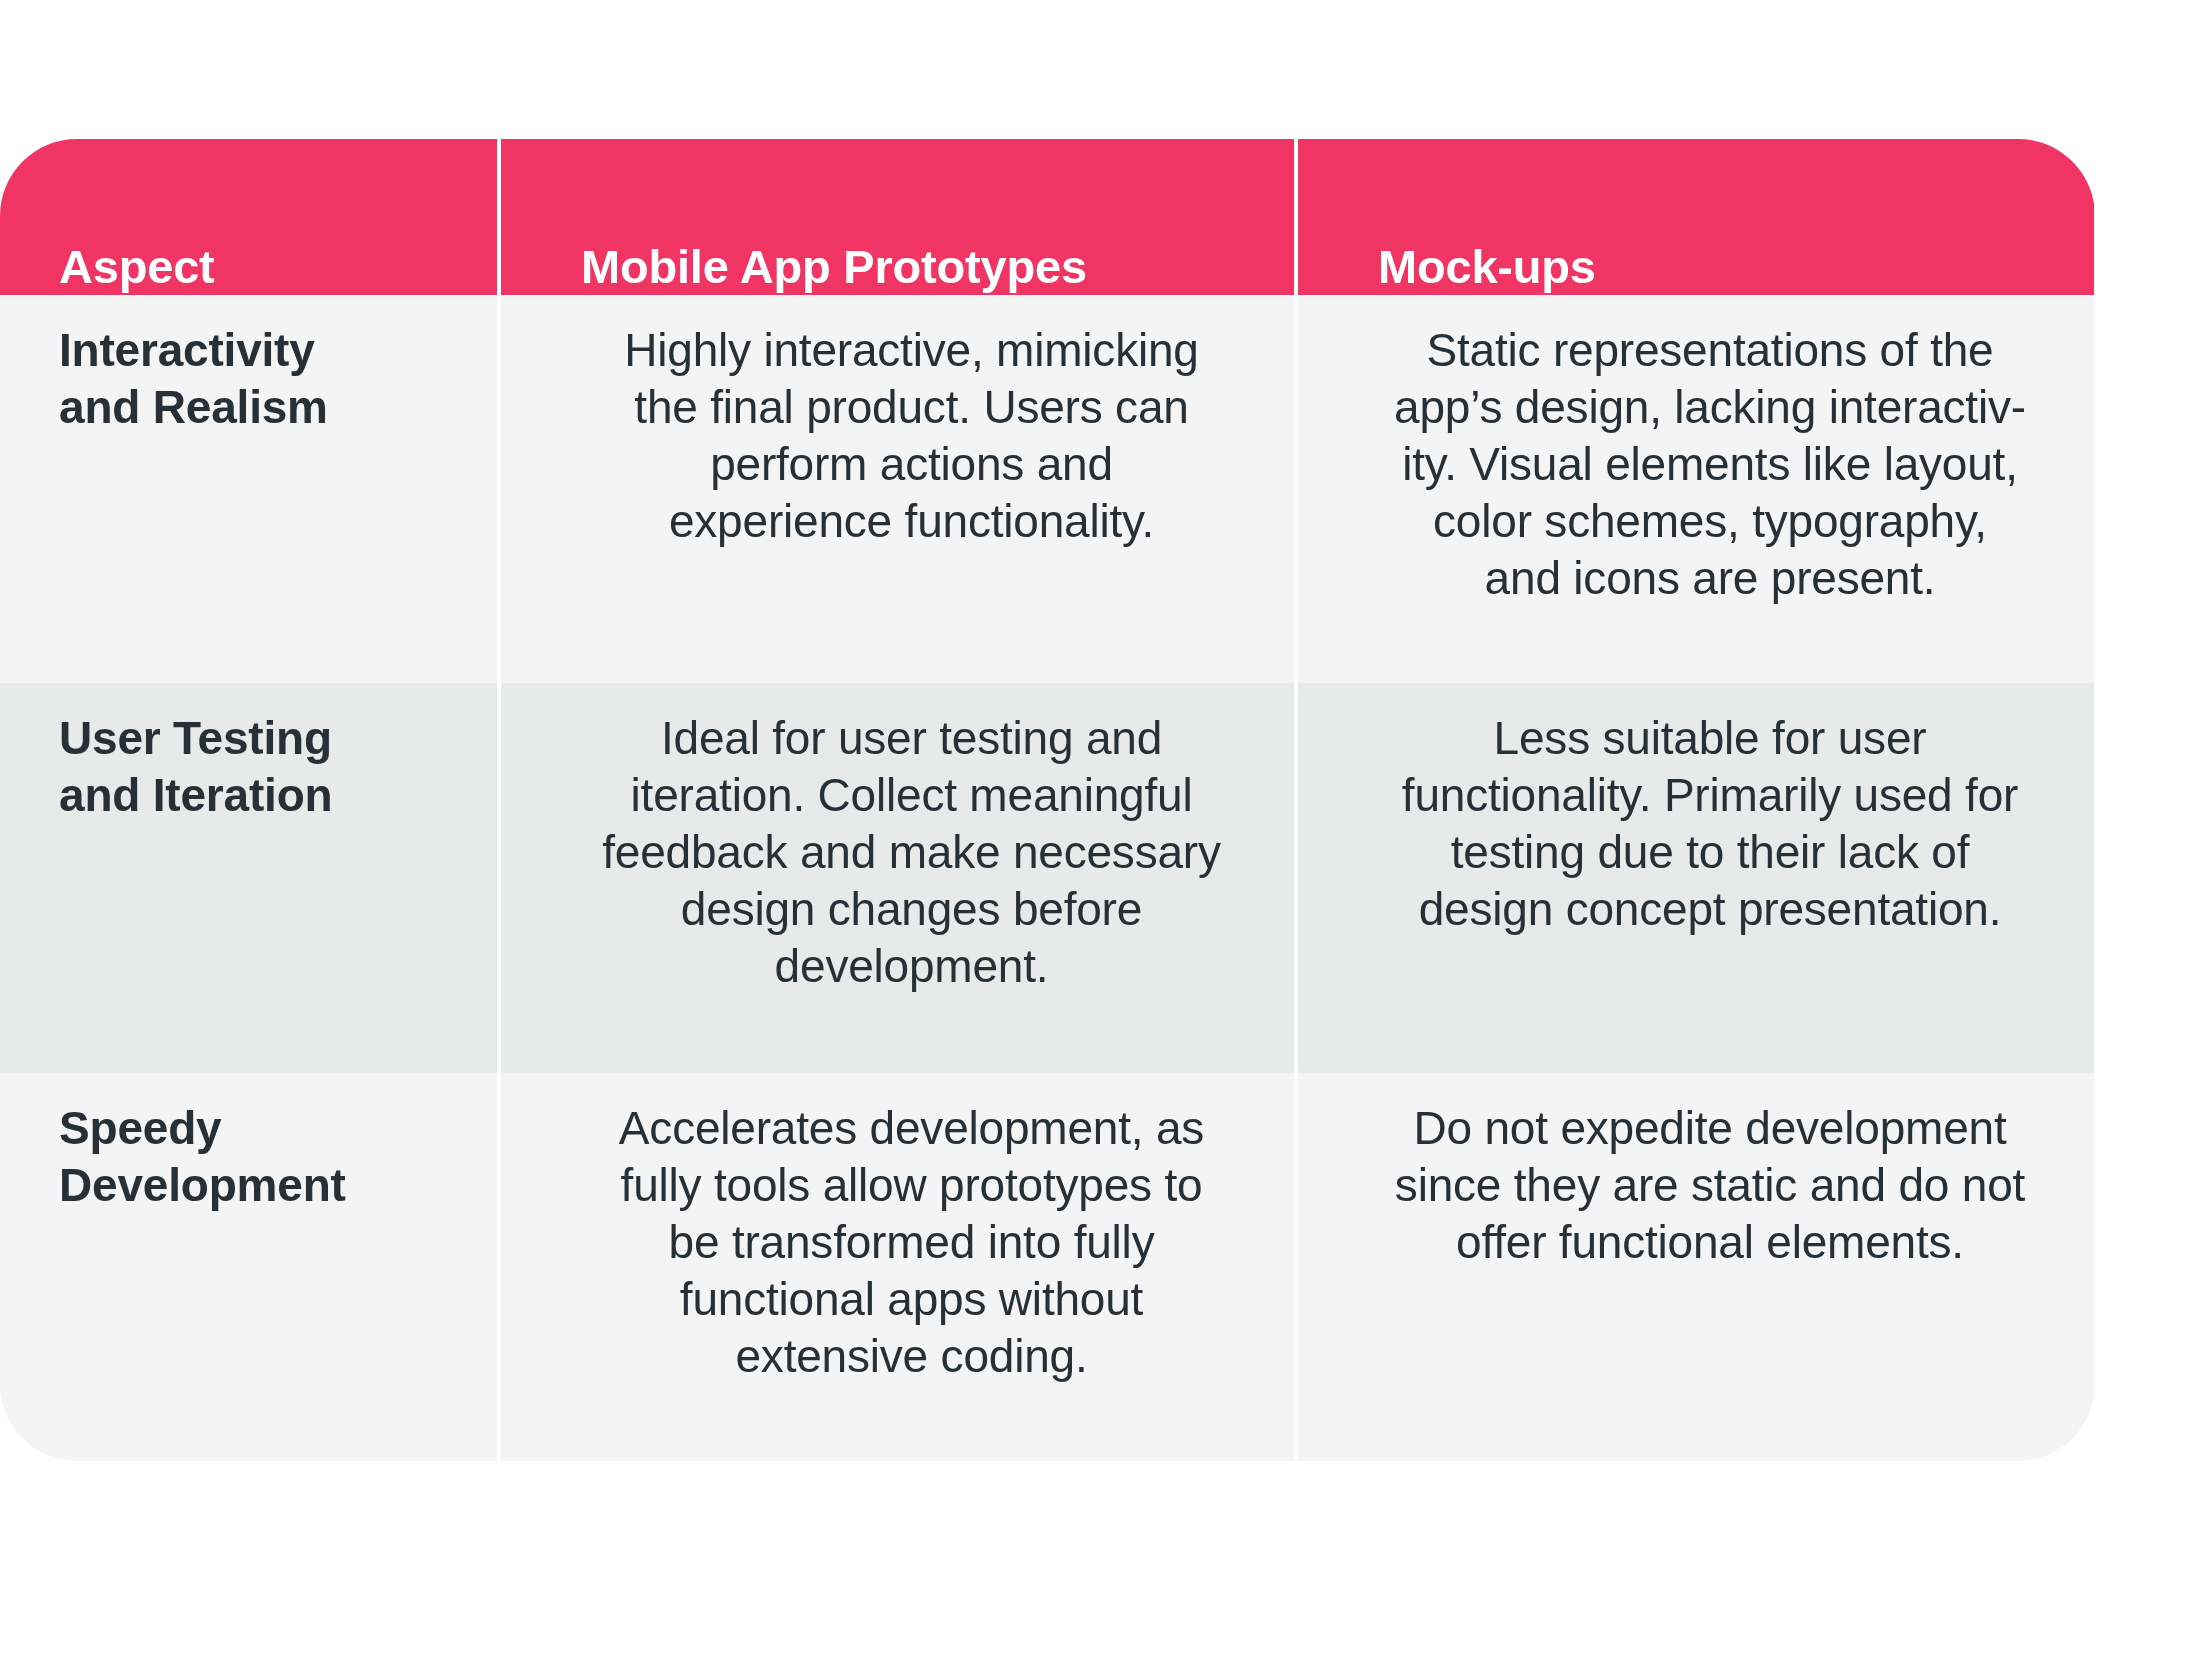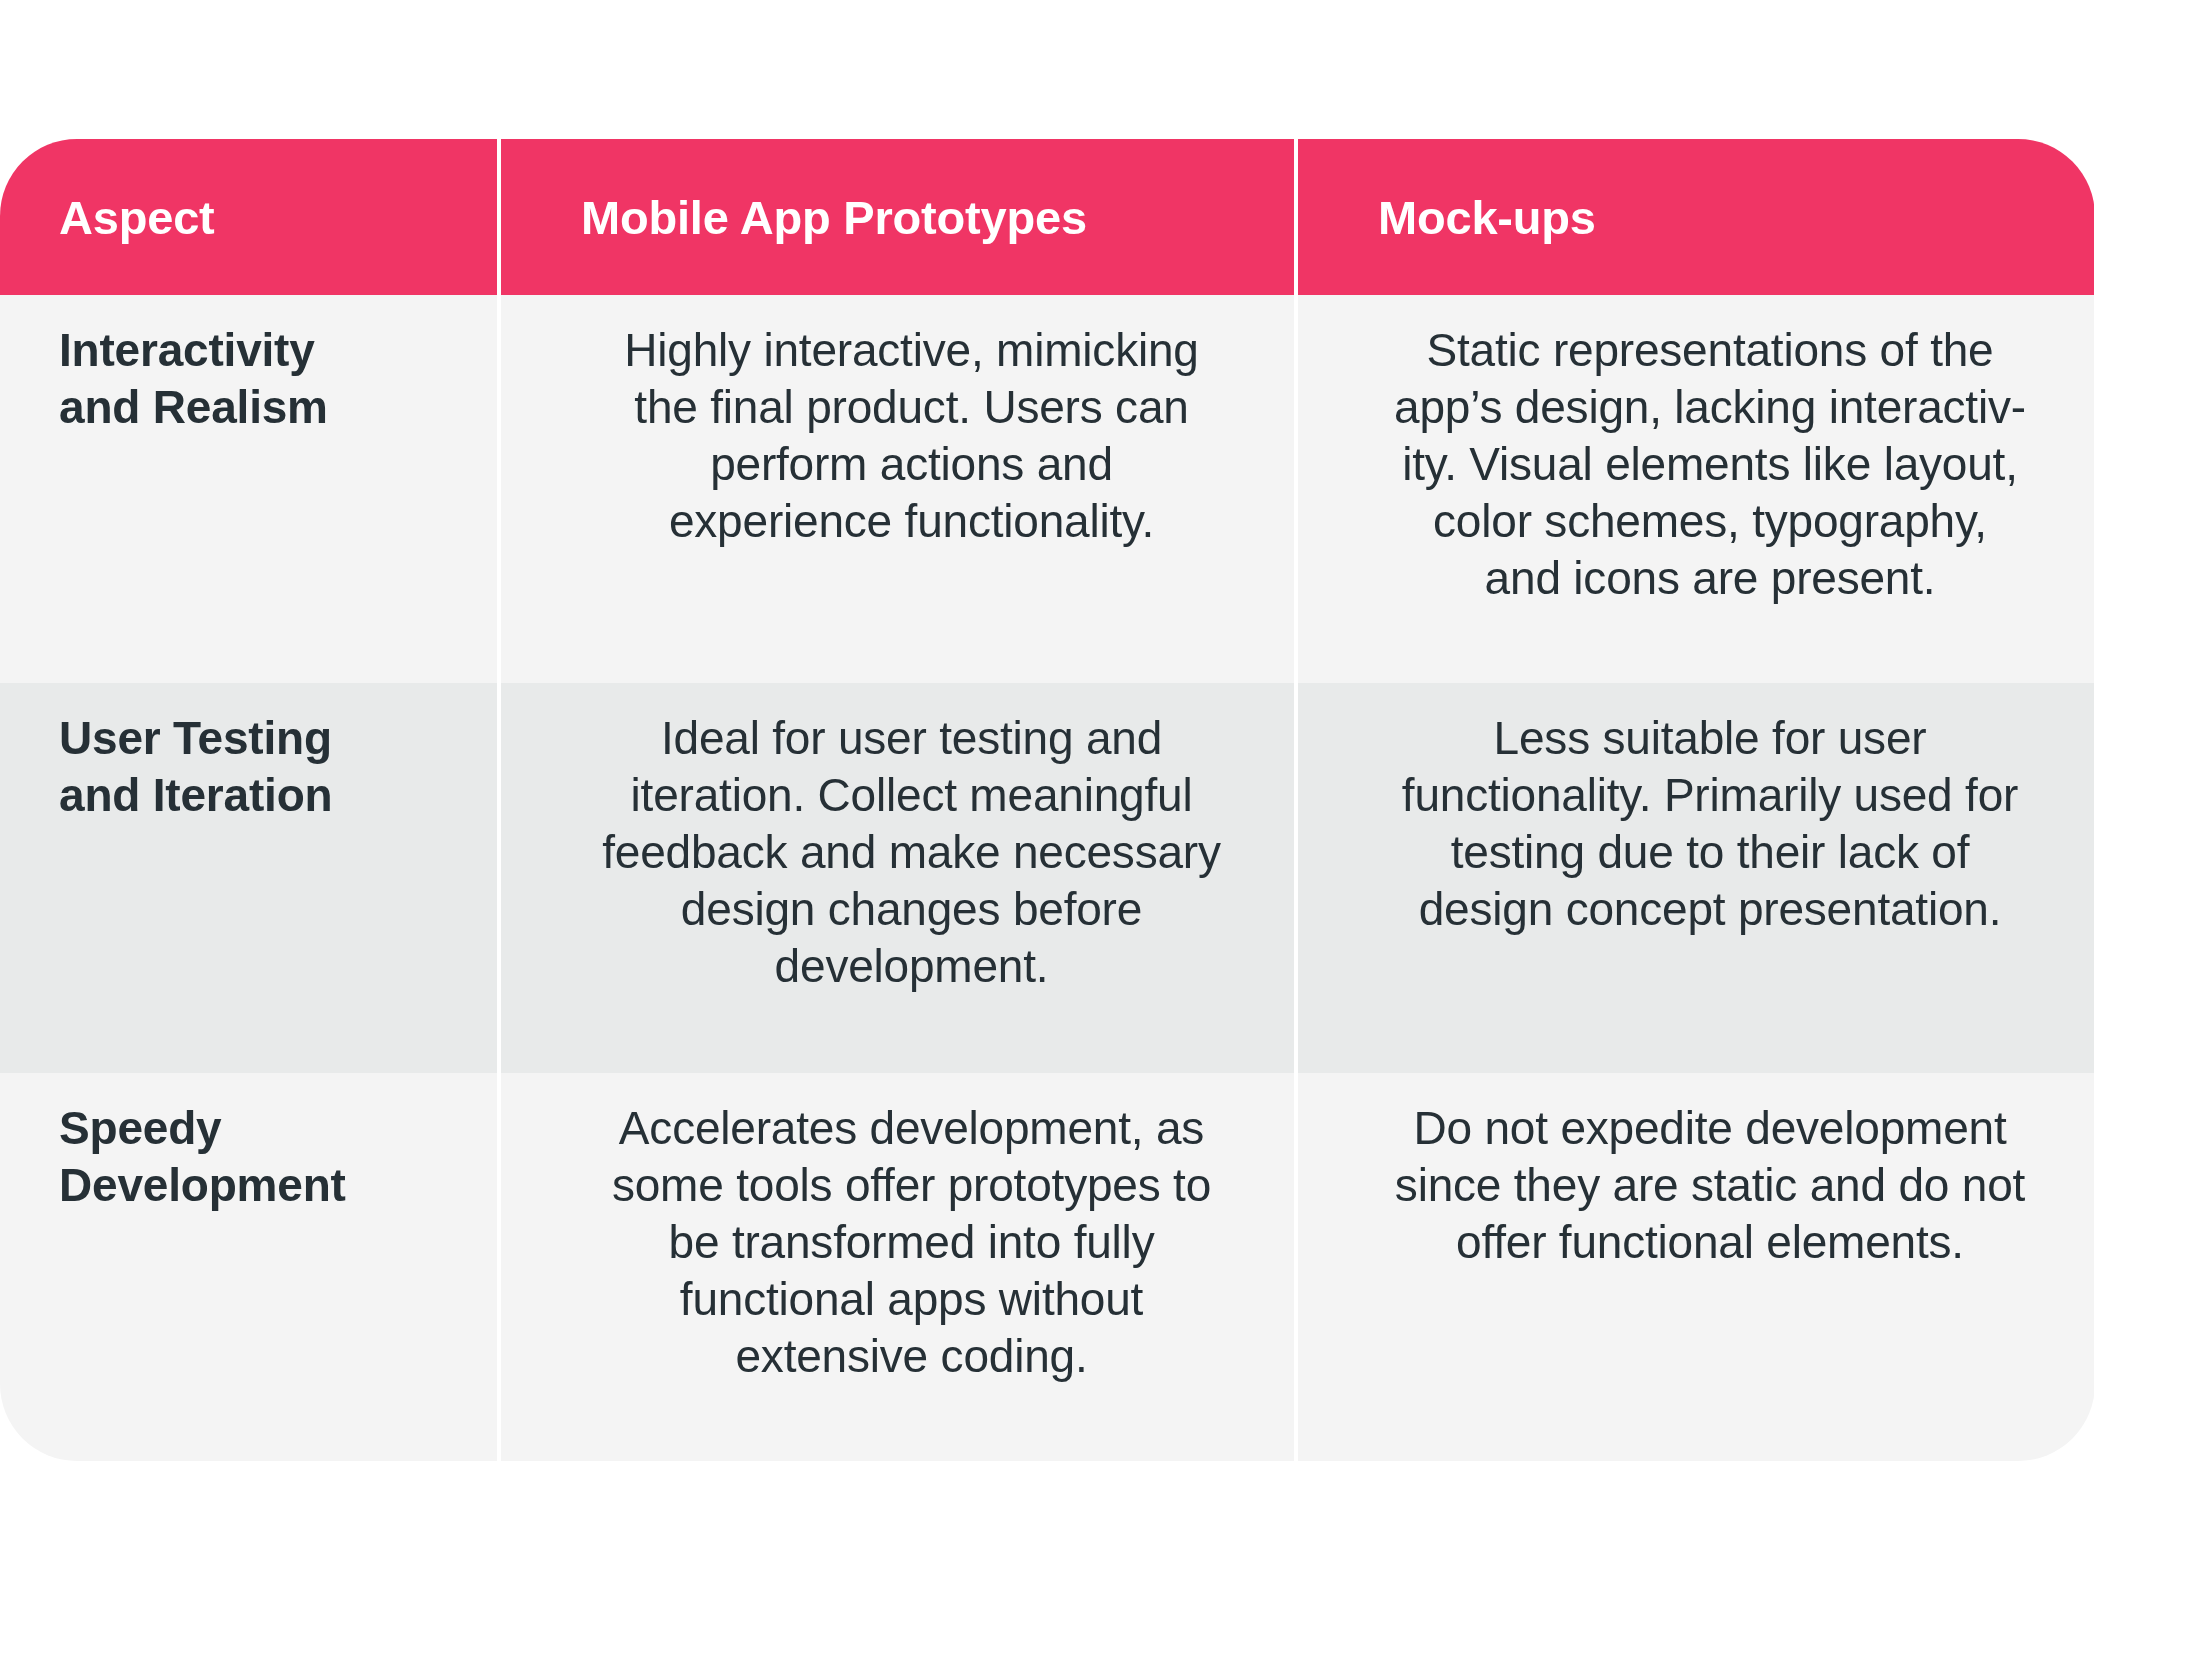--- a/index.html
+++ b/index.html
@@ -38,21 +38,21 @@
     }
     .cell.col2, .cell.col3 { padding-left: 60px; text-align: center; }
     .hcell {
       box-sizing: border-box;
       background: #F03565;
       color: #ffffff;
       font-weight: bold;
       font-size: 47px;
       line-height: 57px;
       display: flex;
-      align-items: center;
+      align-items: flex-end;
       padding-left: 59px;
       padding-top: 1.6px;
       letter-spacing: -0.2px;
     }
     .hcell.col2, .hcell.col3 { padding-left: 80px; }
     .row-odd { background: #F4F4F4; }
     .row-even { background: #E8EAEA; }
     .label { font-weight: bold; }
     .line { display: block; white-space: nowrap; }
   </style>
@@ -106,21 +106,21 @@
     <span class="line">testing due to their lack of</span>
     <span class="line">design concept presentation.</span>
   </div>
 
   <div class="cell col1 row-odd label">
     <span class="line">Speedy</span>
     <span class="line">Development</span>
   </div>
   <div class="cell col2 row-odd">
     <span class="line">Accelerates development, as</span>
-    <span class="line">some tools offer prototypes to</span>
+    <span class="line">fully tools allow prototypes to</span>
     <span class="line">be transformed into fully</span>
     <span class="line">functional apps without</span>
     <span class="line">extensive coding.</span>
   </div>
   <div class="cell col3 row-odd">
     <span class="line">Do not expedite development</span>
     <span class="line">since they are static and do not</span>
     <span class="line">offer functional elements.</span>
   </div>
 </div>

